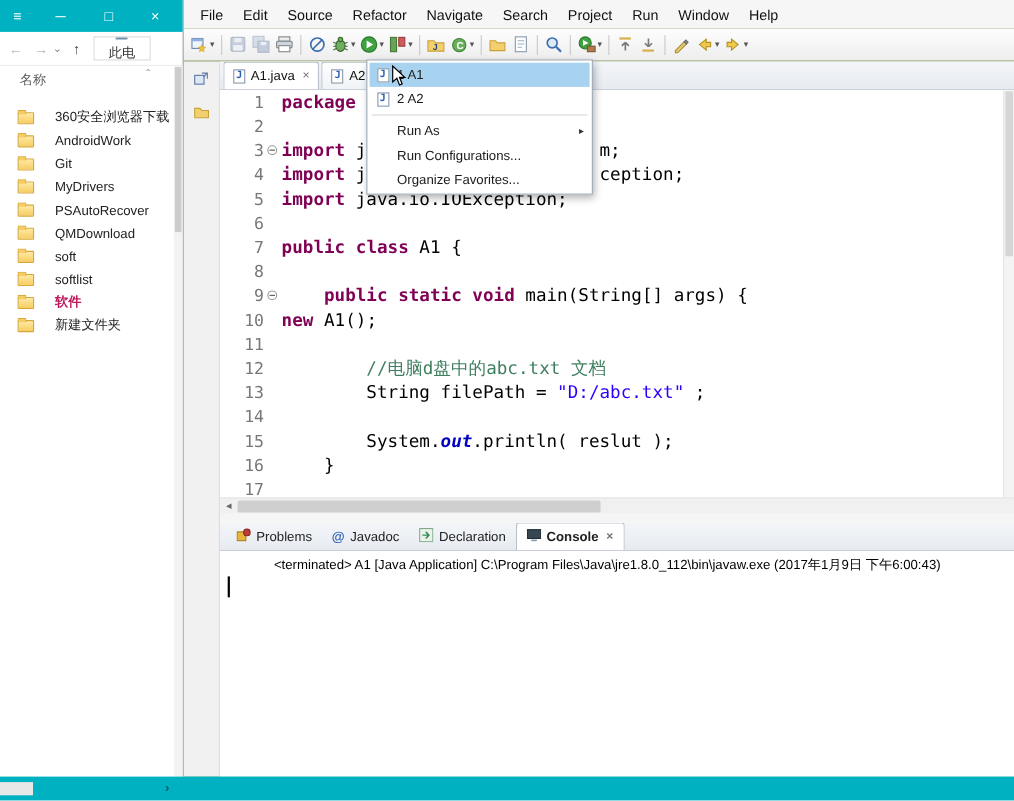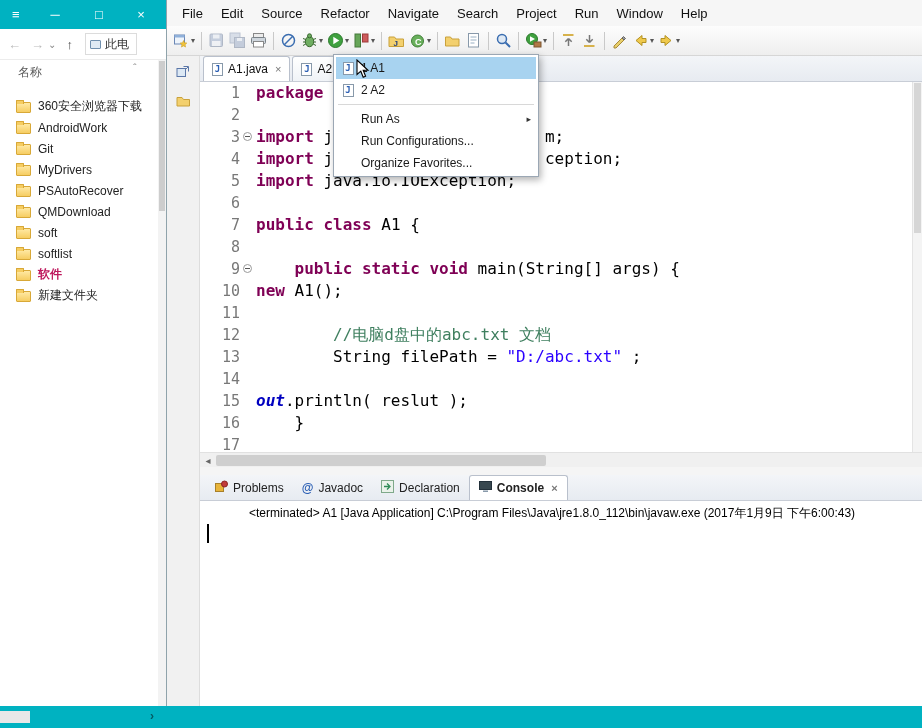--- a/index.html
+++ b/index.html
@@ -13,26 +13,26 @@
             border-right:1px solid #8fa3ab;}
   .ex-title{height:29px;background:var(--teal);position:relative;display:flex;align-items:center;color:#fff;}
   .ex-menu{margin-left:12px;font-size:13px;}
   .ctrl{position:absolute;top:0;width:26px;height:29px;display:flex;align-items:center;justify-content:center;font-size:13px;color:#fff;}
   .ctrl-0{left:42px}.ctrl-1{left:86px}.ctrl-2{left:128px}
   .ex-toolbar{height:31px;display:flex;align-items:center;border-bottom:1px solid #ececec;padding-left:8px;gap:10px;}
   .nav-ic{font-size:13px;color:#444;}
   .nav-ic.dis{color:#bbb;}
   .nav-ic.small{font-size:10px;color:#888;margin-left:-6px;}
   .addr{height:22px;border:1px solid #dcdcdc;display:flex;align-items:center;gap:4px;
-        padding:0 4px;font-size:12px;color:#333;margin-left:2px;min-width:52px;}
+        padding:0 4px;font-size:12px;color:#333;margin-left:2px;min-width:52px;flex-direction:column;}
   .pc-ic{width:11px;height:9px;border:1px solid #6f8fae;background:#dfeaf4;border-radius:1px;}
   .ex-colhead{height:24px;display:flex;align-items:center;padding-left:18px;font-size:12px;color:#5a5a5a;position:relative;}
   .sort{position:absolute;left:133px;top:2px;color:#909090;font-size:11px;}
   .ex-list{padding-top:12px;}
-  .ex-item{height:21px;display:flex;align-items:center;gap:7px;padding-left:16px;font-size:12px;color:#222;cursor:default;}
+  .ex-item{height:21px;display:flex;align-items:center;gap:19px;padding-left:16px;font-size:12px;color:#222;cursor:default;}
   .ex-item.bold{font-weight:bold;color:#be185d;}
   .folder-ic{width:15px;height:11px;position:relative;background:linear-gradient(#ffe9a4,#f6cd62);
              border:1px solid #d8a837;border-radius:1px;flex:none;margin-top:2px;}
   .folder-ic::before{content:"";position:absolute;top:-3px;left:-1px;width:6px;height:3px;
              background:#f6cd62;border:1px solid #d8a837;border-bottom:none;border-radius:1px 1px 0 0;}
   .ex-vscroll{position:absolute;right:0;top:60px;bottom:0;width:8px;background:#f3f3f3;}
   .ex-vthumb{margin:1px;height:150px;background:#cdcdcd;}
 
   
   .eclipse{position:absolute;left:167px;top:0;right:0;height:706px;display:flex;flex-direction:column;background:#4d7c0f;}
@@ -485,20 +485,21 @@
                 <span class="ctext tk-s">"D:/abc.txt"</span>
                 <span class="ctext ctext"> ;</span>
               </div>
               <div class="code-row">
                 <span class="ln">14</span>
                 <span class="foldc"></span>
               </div>
               <div class="code-row">
                 <span class="ln">15</span>
                 <span class="foldc"></span>
+                <span class="ctext ctext">        System.</span>
                 <span class="ctext tk-f">out</span>
                 <span class="ctext ctext">.println( reslut );</span>
               </div>
               <div class="code-row">
                 <span class="ln">16</span>
                 <span class="foldc"></span>
                 <span class="ctext ctext">    }</span>
               </div>
               <div class="code-row">
                 <span class="ln">17</span>

